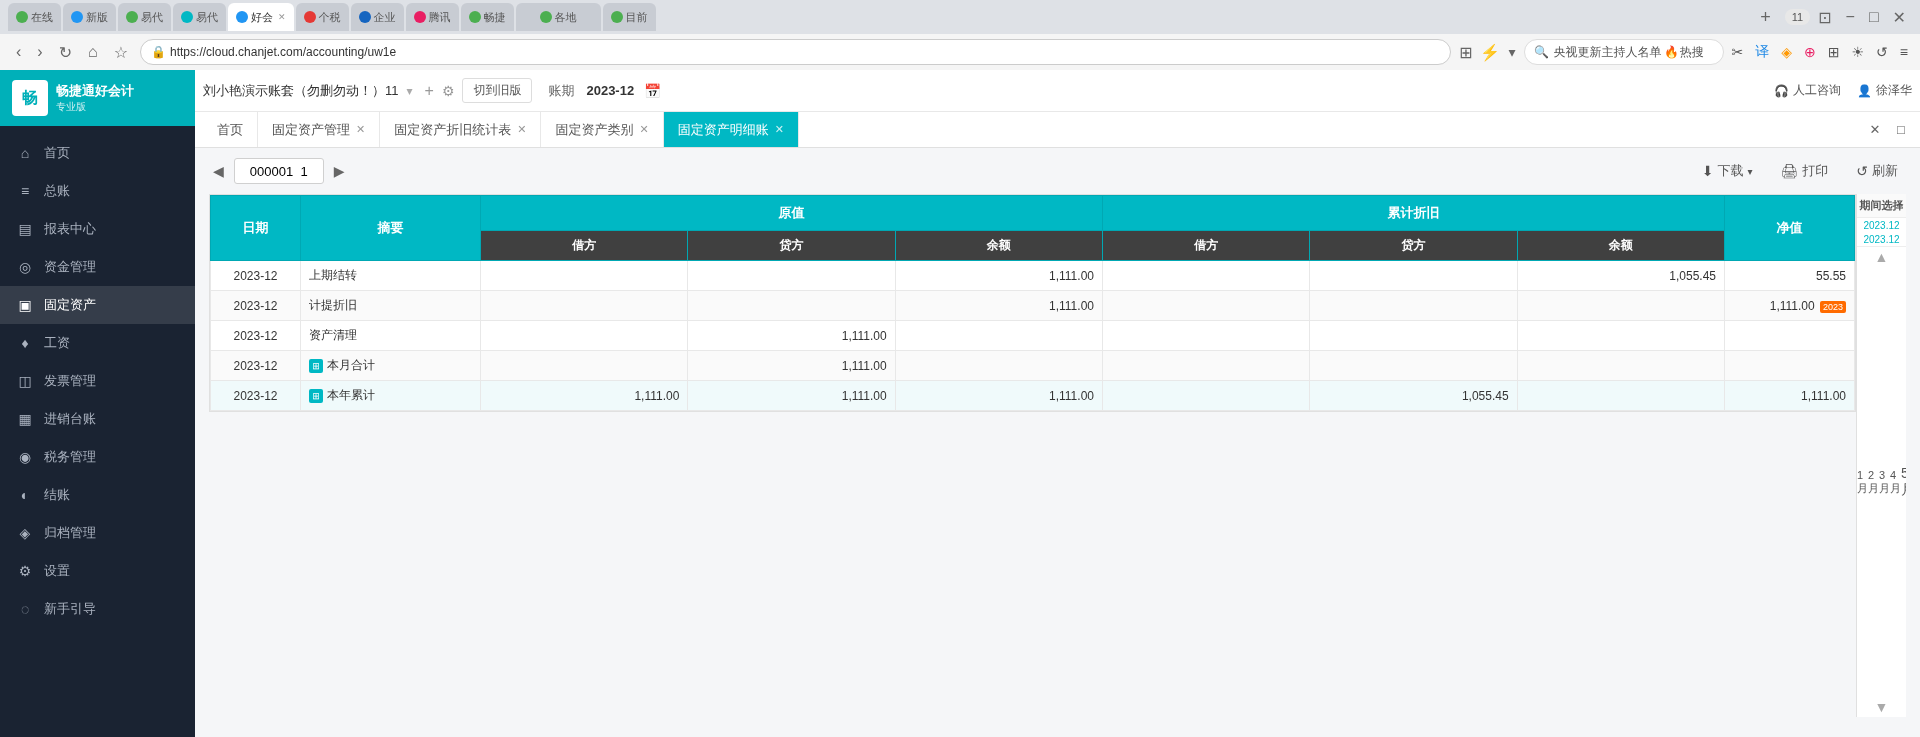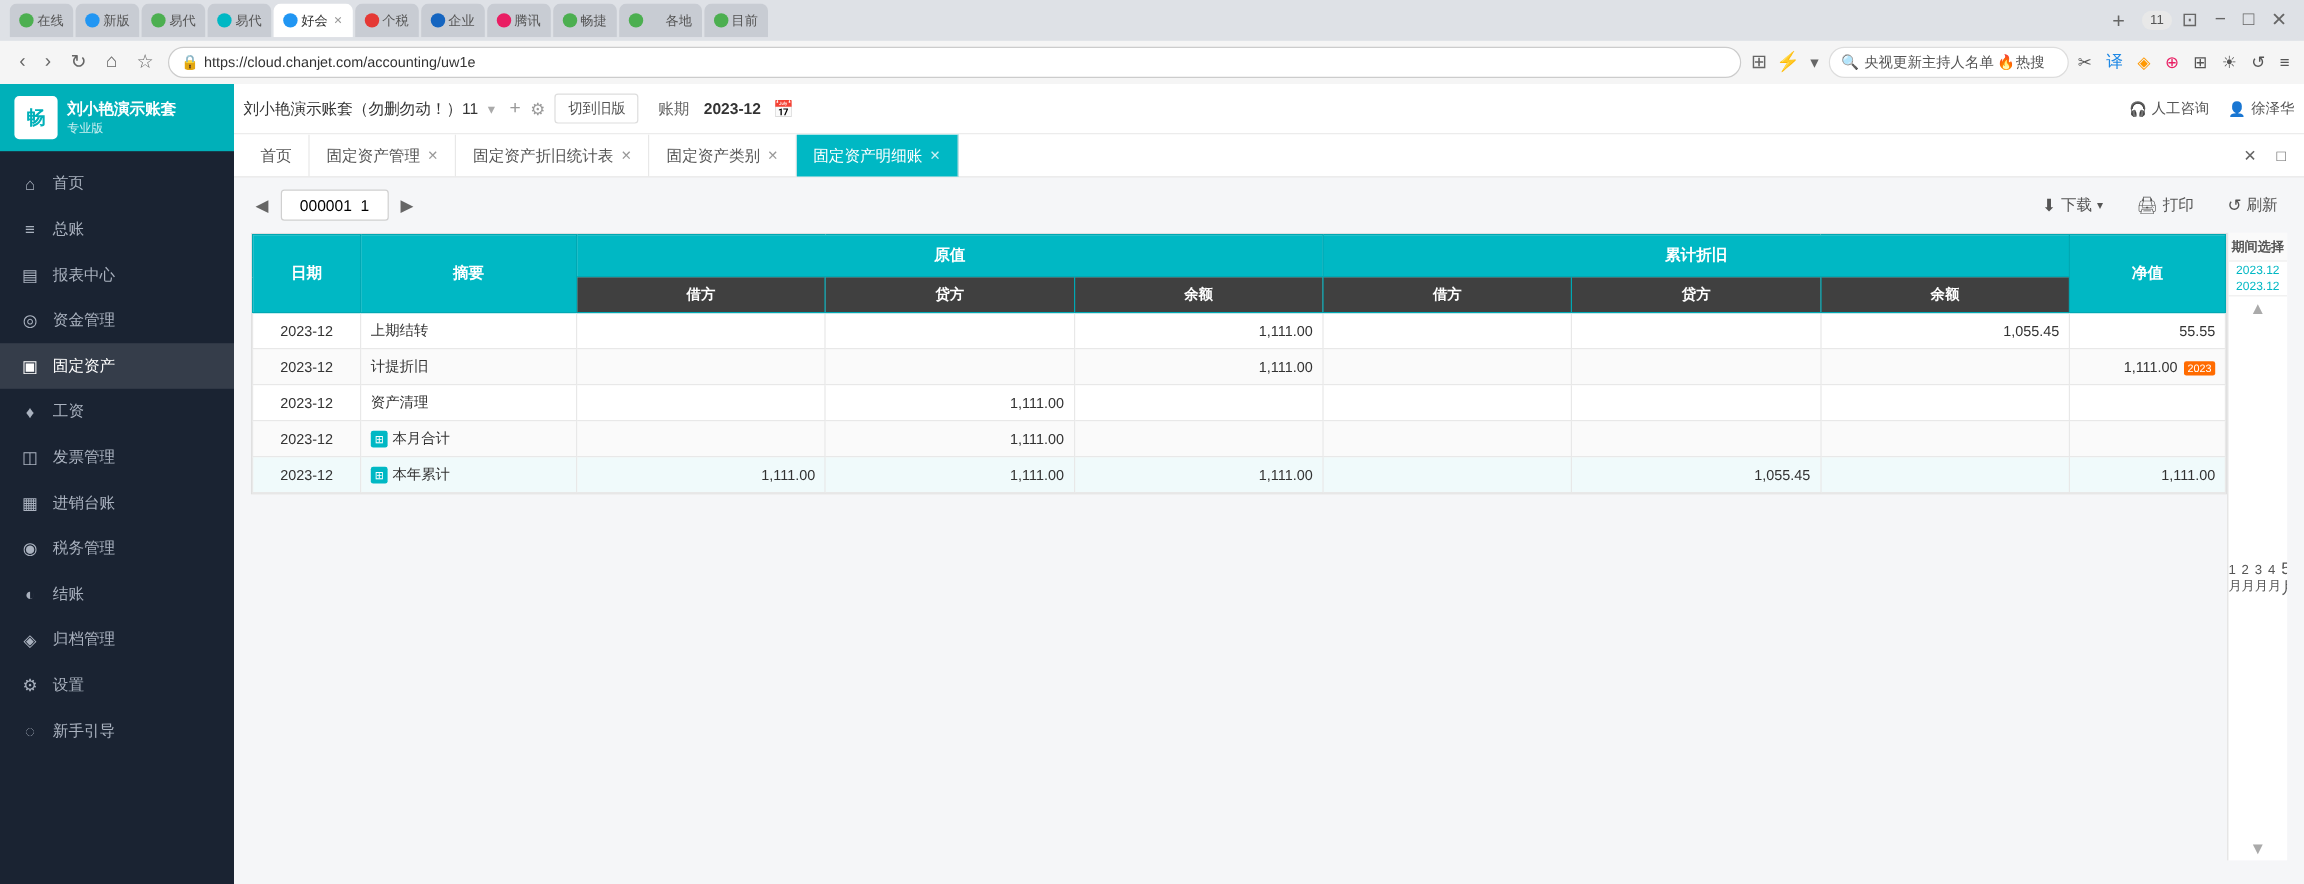--- a/index.html
+++ b/index.html
@@ -107,21 +107,21 @@
           <span>企业</span>
         </div>
         <div class="tab" style="display: flex; align-items: center; height: 28px; padding: 0px 8px; border-radius: 6px 6px 0px 0px; font-size: 11px; cursor: pointer; gap: 3px; white-space: nowrap; background: rgb(200, 204, 211); color: rgb(85, 85, 85);">
           <span style="width: 12px; height: 12px; border-radius: 50%; background: rgb(233, 30, 99); display: inline-block; flex-shrink: 0;"></span>
           <span>腾讯</span>
         </div>
         <div class="tab" style="display: flex; align-items: center; height: 28px; padding: 0px 8px; border-radius: 6px 6px 0px 0px; font-size: 11px; cursor: pointer; gap: 3px; white-space: nowrap; background: rgb(200, 204, 211); color: rgb(85, 85, 85);">
           <span style="width: 12px; height: 12px; border-radius: 50%; background: rgb(76, 175, 80); display: inline-block; flex-shrink: 0;"></span>
           <span>畅捷</span>
         </div>
-        <div class="tab" style="display: flex; align-items: center; height: 28px; padding: 0px 8px; border-radius: 6px 6px 0px 0px; font-size: 11px; cursor: pointer; gap: 19px; white-space: nowrap; background: rgb(200, 204, 211); color: rgb(85, 85, 85);">
+        <div class="tab" style="display: flex; align-items: center; height: 28px; padding: 0px 24px; border-radius: 6px 6px 0px 0px; font-size: 11px; cursor: pointer; gap: 3px; white-space: nowrap; background: rgb(200, 204, 211); color: rgb(85, 85, 85);">
           <span style="width: 12px; height: 12px; border-radius: 50%; background: rgb(76, 175, 80); display: inline-block; flex-shrink: 0;"></span>
           <span>各地</span>
         </div>
         <div class="tab" style="display: flex; align-items: center; height: 28px; padding: 0px 8px; border-radius: 6px 6px 0px 0px; font-size: 11px; cursor: pointer; gap: 3px; white-space: nowrap; background: rgb(200, 204, 211); color: rgb(85, 85, 85);">
           <span style="width: 12px; height: 12px; border-radius: 50%; background: rgb(76, 175, 80); display: inline-block; flex-shrink: 0;"></span>
           <span>目前</span>
         </div>
       </div>
     <span style="font-size:18px;color:#666;padding:0 8px;cursor:pointer;">+</span>
     <span style="background:#e8e8e8;border-radius:10px;padding:2px 7px;font-size:11px;color:#555;margin-left:4px;">11</span>
@@ -161,21 +161,21 @@
 </div>
 
 <div class="app-container">
 
   <div class="sidebar">
     <div class="sidebar-header">
       <div class="sidebar-logo">
         <span>畅</span>
       </div>
       <div>
-        <div class="sidebar-title">刘小艳演示账套</div>
+        <div class="sidebar-title">畅捷通好会计</div>
         <div class="sidebar-subtitle">专业版</div>
       </div>
     </div>
     <div class="sidebar-nav" id="sidebar-nav">
         <div class="sidebar-item">
           <span class="s-icon">⌂</span>
           <span>首页</span>
         </div>
         <div class="sidebar-item">
           <span class="s-icon">≡</span>

